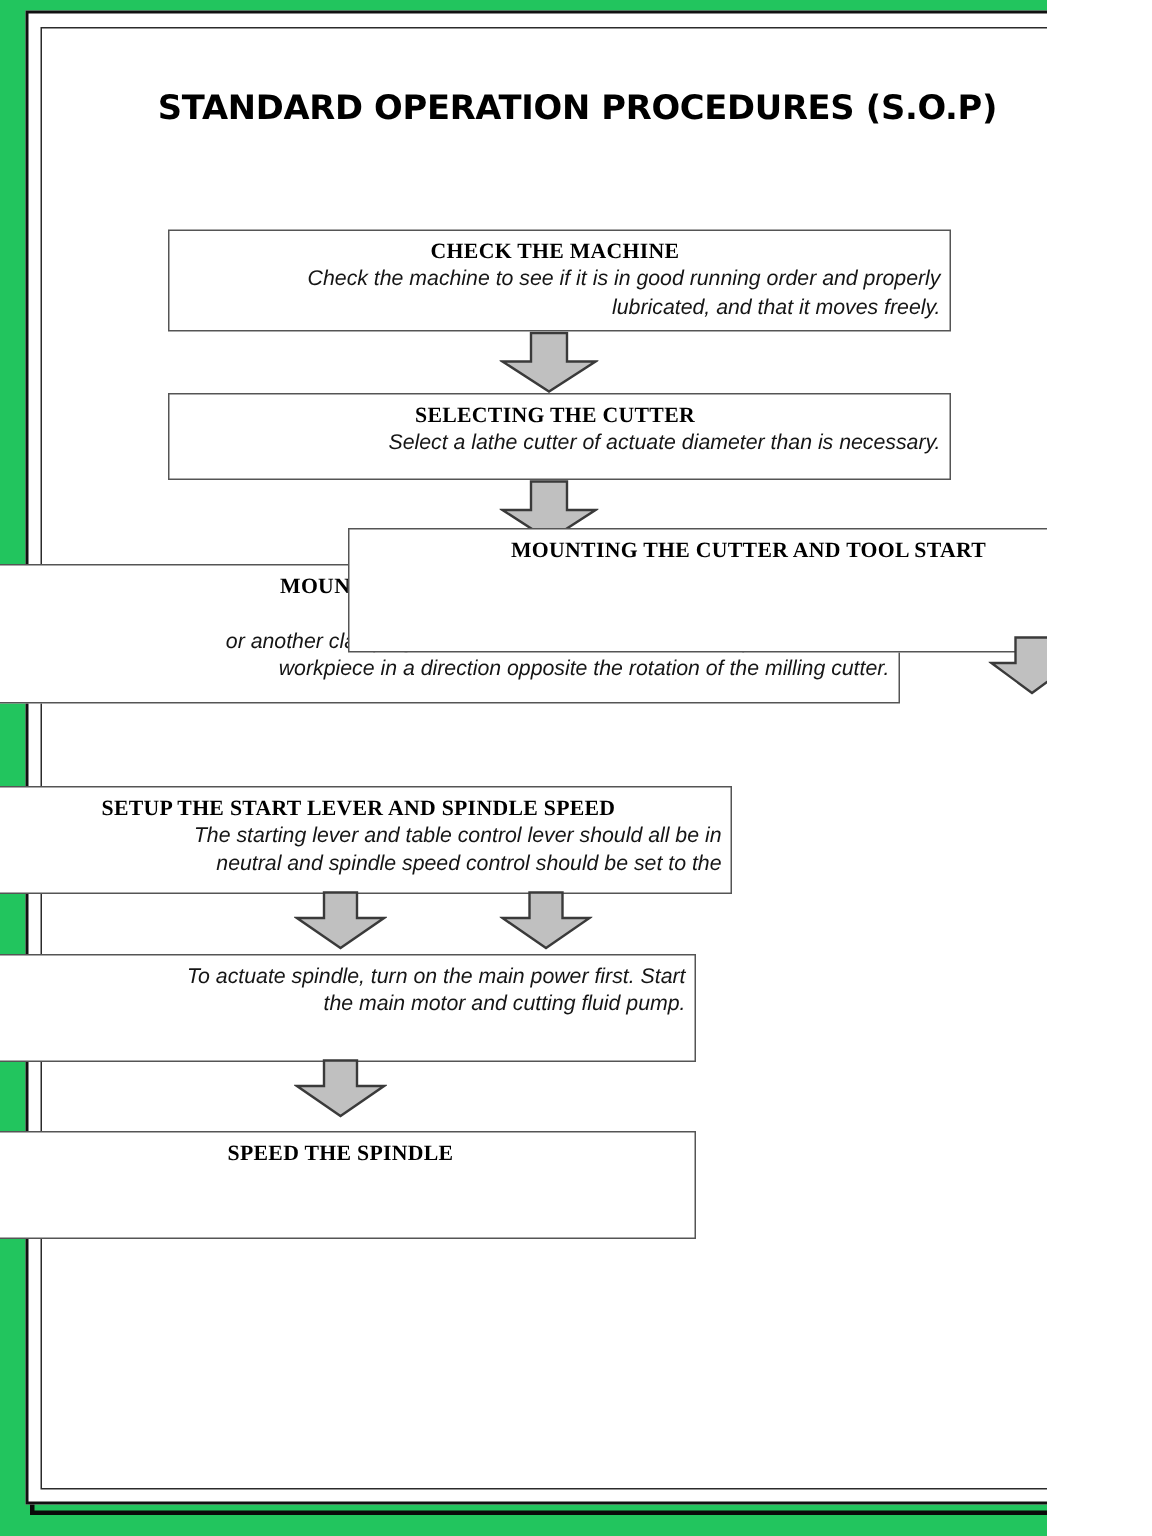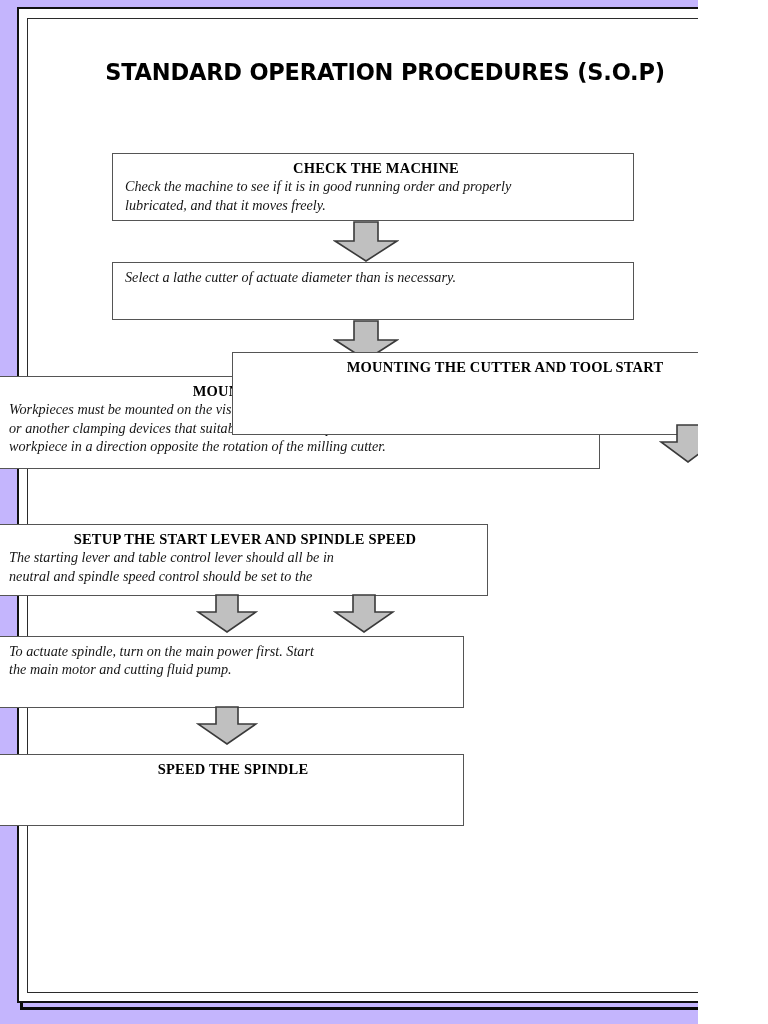--- a/index.html
+++ b/index.html
@@ -9,21 +9,21 @@
     background: #ffffff;
   }
   body {
     font-family: "Liberation Sans", sans-serif;
   }
 
   #page {
     position: relative;
     width: 698px;
     height: 1024px;
-    background: #c4b5fd;
+    background: #22c55e;
     overflow: hidden;
   }
 
   
   .frame-shadow {
     position: absolute;
     left: 20px;
     top: 10px;
     width: 728px;
     height: 1000px;
@@ -67,36 +67,36 @@
     color: #000000;
   }
 
   
   .box {
     position: absolute;
     box-sizing: border-box;
     background: #ffffff;
     border: 1px solid #555555;
     overflow: hidden;
-    padding: 5px 6px 4px 12px;
+    padding: 5px 6px 4px 0;
   }
   .box .bx-head {
     display: block;
     text-align: center;
     font-family: "Liberation Serif", "DejaVu Serif", serif;
     font-weight: bold;
     font-size: 14.5px;
     line-height: 1.25;
     color: #000000;
     letter-spacing: 0.2px;
   }
   .box .bx-body {
     display: block;
-    text-align: left;
-    font-family: Liberation Serif, serif;
+    text-align: right;
+    font-family: Liberation Sans, sans-serif;
     font-style: italic;
     font-size: 14.2px;
     line-height: 1.3;
     color: #151515;
     white-space: pre-line;
   }
 
   
   #box-check        { left: 112px; top: 153px;  width: 522px; height: 68px; }
   #box-selecting    { left: 112px; top: 262px;  width: 522px; height: 58px; }
@@ -143,20 +143,21 @@
 lubricated, and that it moves freely.</span>
   </div>
 
   <div class="arrow" id="arrow-1">
     <svg width="66" height="42" viewBox="0 0 66 42" xmlns="http://www.w3.org/2000/svg">
       <polygon points="21,1 45,1 45,20 64,20 33,40 2,20 21,20" fill="#c0c0c0" stroke="#3a3a3a" stroke-width="1.6" stroke-linejoin="miter"></polygon>
     </svg>
   </div>
 
   <div class="box" id="box-selecting">
+    <span class="bx-head">SELECTING THE CUTTER</span>
     <span class="bx-body">Select a lathe cutter of actuate diameter than is necessary.</span>
   </div>
 
   <div class="arrow" id="arrow-2">
     <svg width="66" height="42" viewBox="0 0 66 42" xmlns="http://www.w3.org/2000/svg">
       <polygon points="21,1 45,1 45,20 64,20 33,40 2,20 21,20" fill="#c0c0c0" stroke="#3a3a3a" stroke-width="1.6" stroke-linejoin="miter"></polygon>
     </svg>
   </div>
 
   <div class="box" id="box-workpiece">

